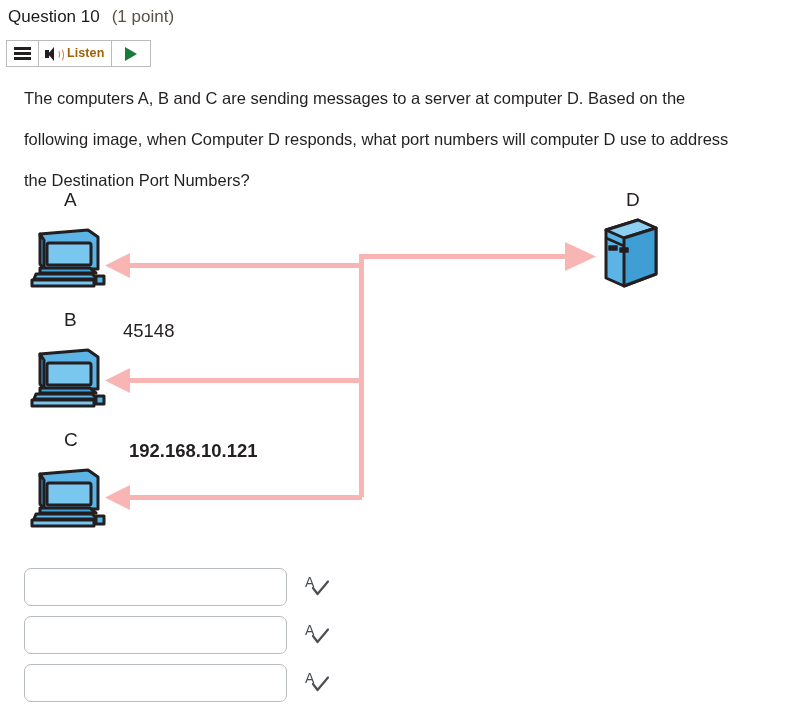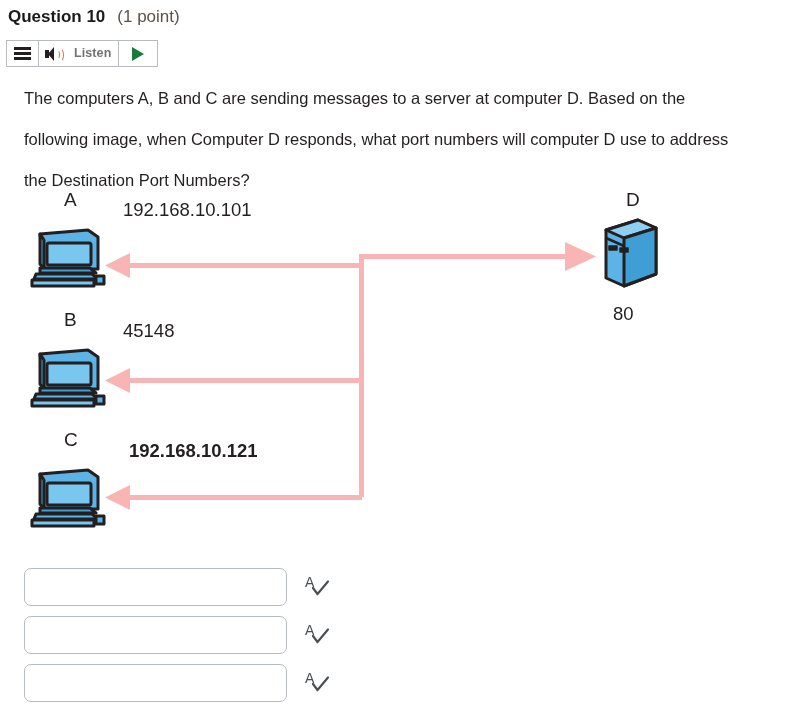--- a/index.html
+++ b/index.html
@@ -19,21 +19,21 @@
   
   #question-header {
     position: absolute;
     left: 8px;
     top: 6px;
     font-size: 17px;
     line-height: 22px;
     white-space: nowrap;
   }
   #question-header .q-title {
-    font-weight: bold;
+    font-weight: normal;
     color: #1a1a1a;
     font-size: 17px;
   }
   #question-header .q-points {
     font-weight: normal;
     color: #5a5149;
     font-size: 17px;
     margin-left: 12px;
   }
 
@@ -99,24 +99,23 @@
     border-left-color: transparent;
     border-top-color: transparent;
     border-bottom-color: transparent;
     border-radius: 50%;
   }
   .speaker .wv1 { left: 9px;  top: 3.5px; width: 4px;  height: 7px; }
   .speaker .wv2 { left: 11px; top: 1px;   width: 6px;  height: 12px; }
   .listen-label {
     font-size: 12.5px;
     font-weight: bold;
-    color: #737373;
+    color: #a16207;
     letter-spacing: 0.1px;
     line-height: 1;
-    margin-left: 7px;
   }
   #play-cell { padding: 0 13px; }
   .play-tri {
     width: 0; height: 0;
     border-top: 7px solid transparent;
     border-bottom: 7px solid transparent;
     border-left: 12px solid #1a7a3c;
   }
 
   
@@ -262,21 +261,20 @@
       <rect x="124" y="202" width="238" height="5"></rect>
       <polygon points="130,192 130,217 105,204.5"></polygon>
 
       <rect x="124" y="319" width="238" height="5"></rect>
       <polygon points="130,309 130,334 105,321.5"></polygon>
     </g>
   </svg>
 
   <div class="node-letter" id="label-A">A</div>
   <div class="addr-block" id="addr-A">
-    <div>192.168.10.101</div>
   </div>
   <div class="pc-icon" id="pc-A">
     <svg width="78" height="66" viewBox="0 0 78 66">
       <g stroke="#231f20" stroke-width="3" stroke-linejoin="round">
         <polygon points="10,10 58,6 68,13 68,45 14,45" fill="#5bb4e5"></polygon>
         <polygon points="10,10 14,16 14,45 10,40" fill="#3f9fd4"></polygon>
         <rect x="17" y="19" width="44" height="22" rx="2" fill="#79c6ee"></rect>
         <polygon points="10,44 60,44 66,49 10,49" fill="#3f9fd4"></polygon>
         <polygon points="6,50 62,50 68,55 4,55" fill="#5bb4e5"></polygon>
         <polygon points="2,56 64,56 64,62 2,62" fill="#79c6ee"></polygon>
@@ -316,21 +314,20 @@
         <polygon points="10,44 60,44 66,49 10,49" fill="#3f9fd4"></polygon>
         <polygon points="6,50 62,50 68,55 4,55" fill="#5bb4e5"></polygon>
         <polygon points="2,56 64,56 64,62 2,62" fill="#79c6ee"></polygon>
         <polygon points="66,52 74,52 74,60 66,60" fill="#5bb4e5"></polygon>
       </g>
     </svg>
   </div>
 
   <div class="node-letter" id="label-D">D</div>
   <div class="addr-block" id="addr-D">
-    <div>80</div>
   </div>
   <div id="server-D">
     <svg width="62" height="72" viewBox="0 0 62 72">
       <g stroke="#231f20" stroke-width="3" stroke-linejoin="round">
         <polygon points="6,14 38,4 56,12 56,58 24,70 6,62" fill="#5bb4e5"></polygon>
         <polygon points="6,14 38,4 56,12 24,22" fill="#8ed0f2"></polygon>
         <polygon points="24,22 56,12 56,58 24,70" fill="#3f9fd4"></polygon>
         <line x1="6" y1="22" x2="24" y2="30" stroke-width="2.5"></line>
         <rect x="9" y="30" width="8" height="4" fill="#231f20" stroke-width="1.5"></rect>
         <rect x="20" y="32" width="8" height="4" fill="#231f20" stroke-width="1.5"></rect>

